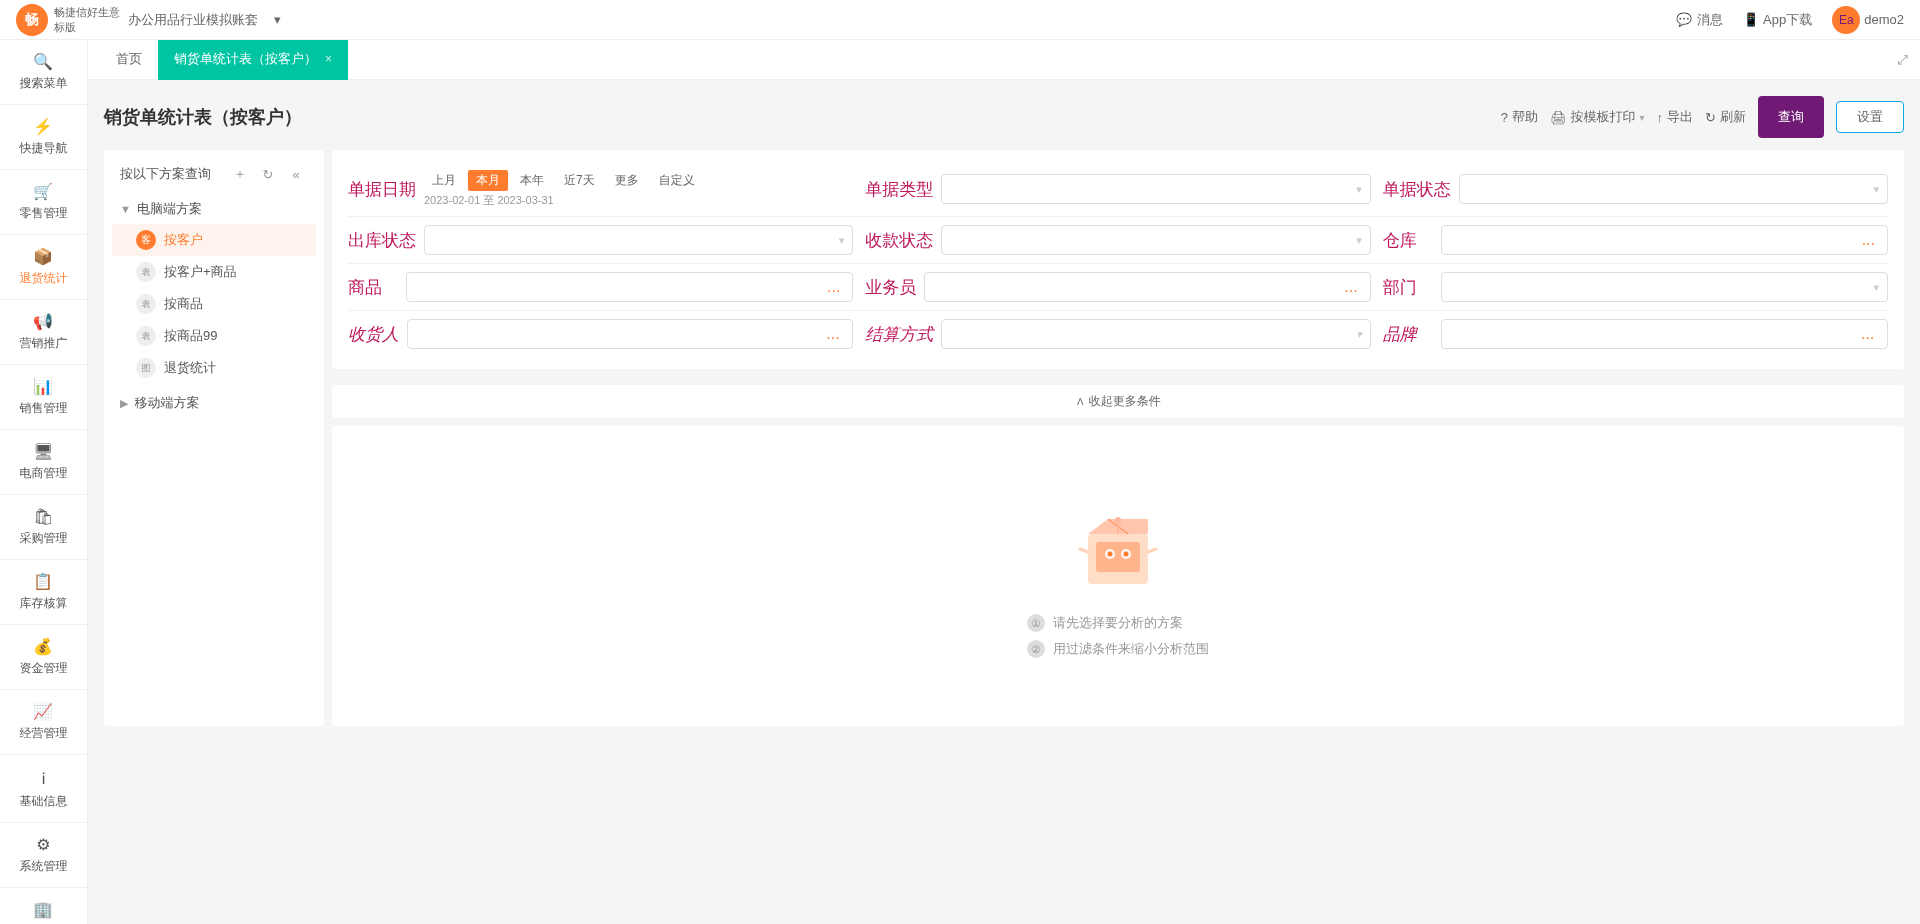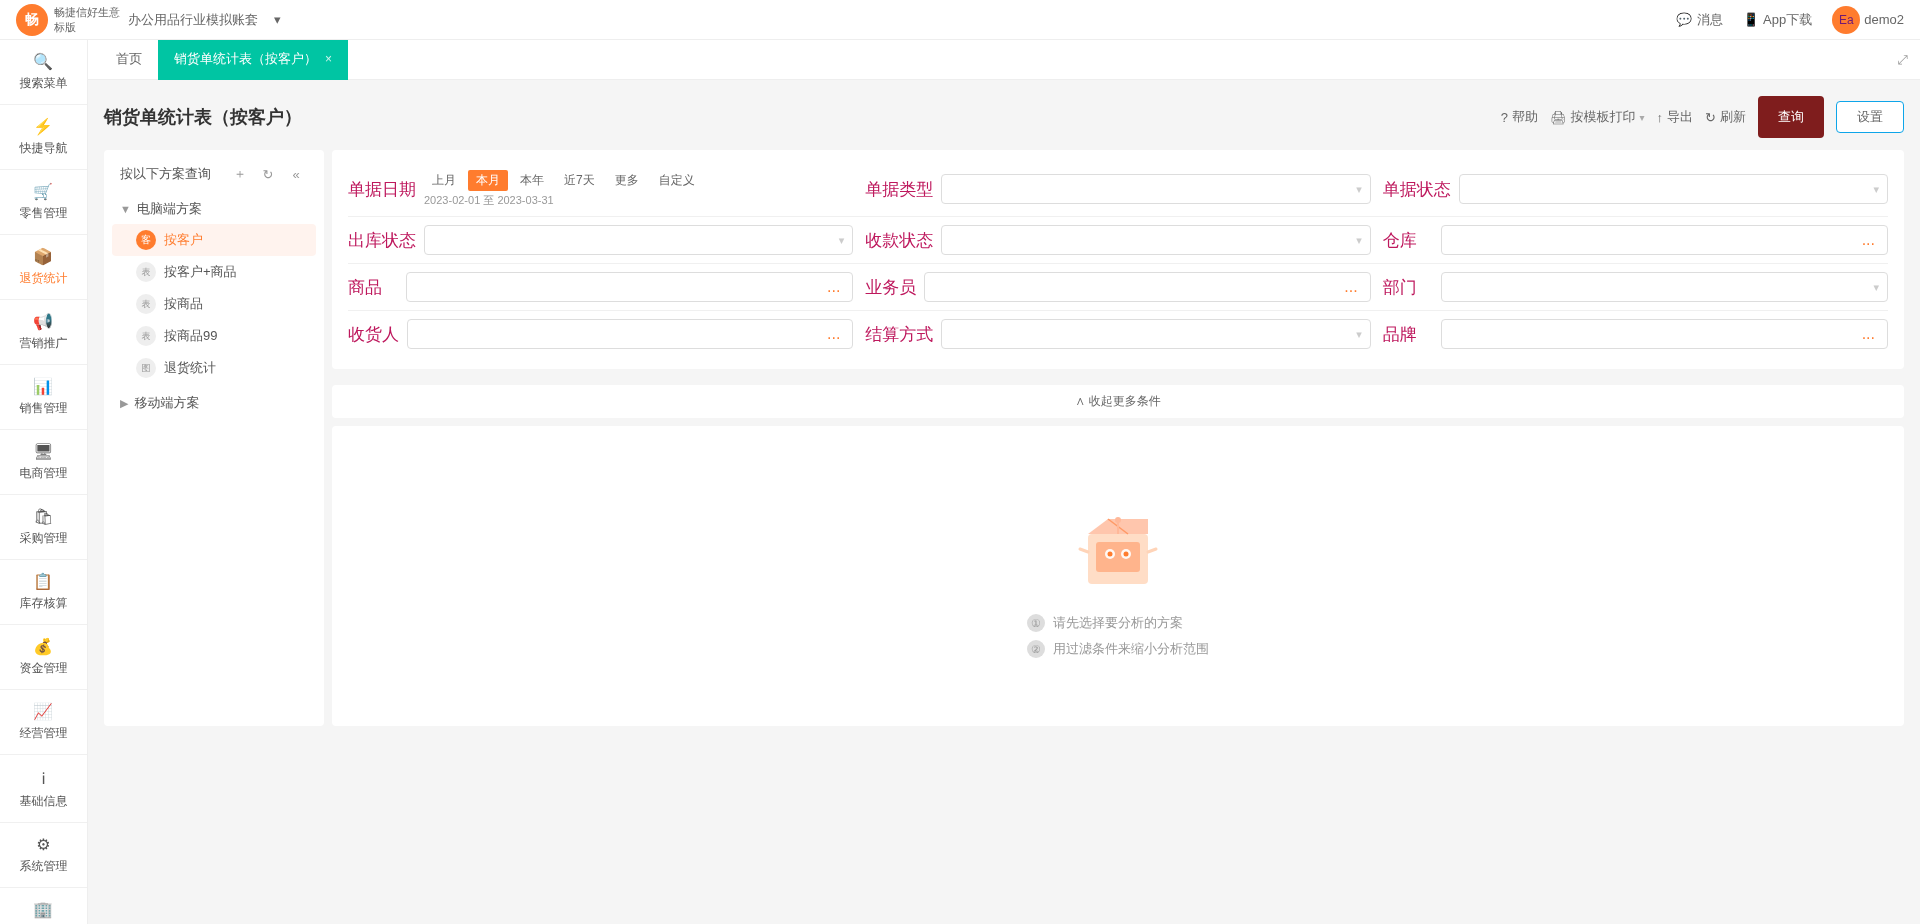--- a/index.html
+++ b/index.html
@@ -176,21 +176,21 @@
     }
     .action-btn {
       display: flex;
       align-items: center;
       gap: 4px;
       color: #666;
       cursor: pointer;
       font-size: 13px;
     }
     .btn-primary {
-      background: #7f1d1d;
+      background: #701a75;
       color: white;
       border: none;
       padding: 12px 20px;
       border-radius: 4px;
       cursor: pointer;
       font-size: 13px;
     }
     .btn-secondary {
       background: white;
       color: #666;
@@ -300,21 +300,21 @@
 
     
     .filter-row {
       display: grid;
       grid-template-columns: 1fr 1fr 1fr;
       gap: 12px;
       align-items: center;
       padding: 8px 0;
       border-bottom: 1px solid #f0f0f0;
     }
-    .filter-row:last-child { border-bottom: none; }
+    .filter-row:last-child { border-bottom: none; font-style: italic; }
 
     .filter-item {
       display: flex;
       align-items: center;
       gap: 8px;
     }
     .filter-label {
       color: #be185d;
       white-space: nowrap;
       min-width: 50px;

